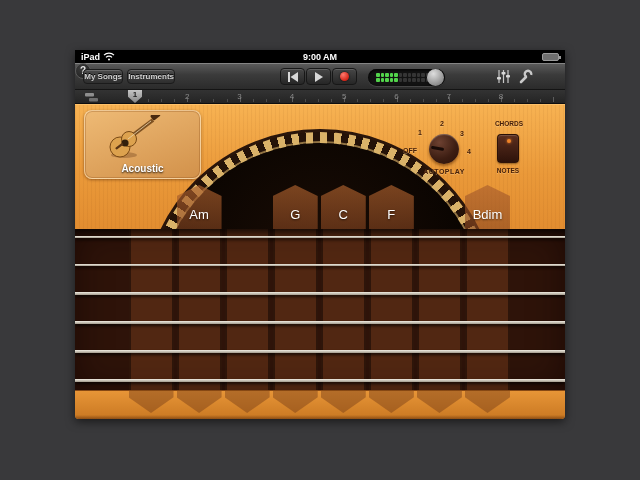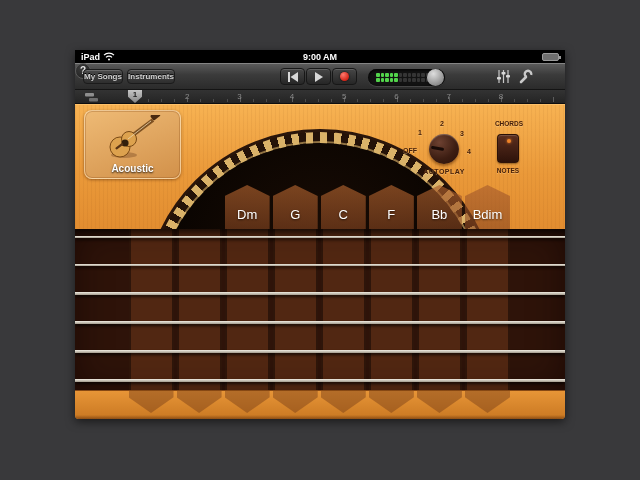--- a/index.html
+++ b/index.html
@@ -17,21 +17,21 @@
   .batt { width:17px; height:8px; border:1px solid #9a9a9a; border-radius:2px; position:relative; background:#6e6e6e; }
   .batt::after { content:""; position:absolute; right:-3px; top:2px; width:2px; height:3px; background:#9a9a9a; }
 
   
   .toolbar { position:relative; height:27px;
              background:linear-gradient(180deg,#5d5d5d,#3b3b3b 45%,#2b2b2b);
              border-bottom:1px solid #141414; box-shadow:inset 0 1px 0 rgba(255,255,255,0.25); }
   .tb-btn { position:absolute; top:6px; height:15px; border:1px solid #1b1b1b; border-radius:4px;
             background:linear-gradient(#4a4a4a,#2e2e2e); color:#cfcfcf; font-size:8px; font-weight:bold;
             font-family:"Liberation Sans", sans-serif;
-            box-shadow:inset 0 1px 0 rgba(255,255,255,0.18); text-shadow:0 -1px 0 #000; }
+            box-shadow:inset 0 1px 0 rgba(255,255,255,0.18); text-shadow:0 -1px 0 #000;text-align:right; }
   .btn-mysongs { left:8px; width:40px; }
   .btn-instruments { left:52px; width:48px; }
   .tp-btn { position:absolute; top:5px; width:25px; height:17px; border:1px solid #171717; border-radius:4px;
             background:linear-gradient(#464646,#262626); box-shadow:inset 0 1px 0 rgba(255,255,255,0.15);
             display:flex; align-items:center; justify-content:center; }
   .tp-rewind { left:205px; } .tp-play { left:231px; } .tp-record { left:257px; }
   .play-tri { width:0; height:0; border-left:8px solid #d8d8d8; border-top:5px solid transparent; border-bottom:5px solid transparent; }
   .rec-dot { width:9px; height:9px; border-radius:50%; background:radial-gradient(circle at 35% 30%,#ff7a6e,#d32417 70%);
              box-shadow:0 0 2px #000; }
   .meter { position:absolute; left:293px; top:6px; width:77px; height:17px; border-radius:9px;
@@ -67,21 +67,21 @@
               border-top:1px solid #ffc169; }
   .wood-top::before { content:""; position:absolute; inset:0;
               background:repeating-linear-gradient(90deg, rgba(120,60,10,0.07) 0 1px, transparent 1px 4px); }
   .rosette { position:absolute; left:68px; top:24px; width:354px; height:354px; border-radius:50%;
              border:3px solid #2a150a;
              background:repeating-conic-gradient(#dab269 0deg 2.4deg, #241208 2.4deg 4.8deg); }
   .hole { position:absolute; inset:11px; border-radius:50%;
           background:radial-gradient(circle at 50% 35%, #1b0d05, #050200 70%);
           box-shadow:0 0 0 2px rgba(216,178,105,0.6); }
 
-  .inst-card { position:absolute; left:9px; top:5px; width:97px; height:69px; border-radius:8px;
+  .inst-card { position:absolute; left:9px; top:5px; width:117px; height:69px; border-radius:8px;
                background:linear-gradient(160deg,#eeba75,#d2914a);
                border:1px solid rgba(255,235,200,0.55);
                box-shadow:0 1px 3px rgba(60,20,0,0.45), inset 0 0 0 1px rgba(120,60,10,0.25); }
   .inst-card .label { position:absolute; bottom:4px; left:0; right:0; text-align:center;
                color:#fff; font-size:10px; font-weight:bold; text-shadow:0 1px 2px rgba(0,0,0,0.9); }
   .inst-card svg { position:absolute; left:18px; top:4px; }
 
   .ap-label { position:absolute; font-size:7px; font-weight:bold; color:#47210a;
               text-shadow:0 1px 0 rgba(255,220,170,0.35); transform:translate(-50%,-50%); }
   .ap-title { letter-spacing:0.5px; }
@@ -286,34 +286,31 @@
         <span class="ap-label" style="left:394px; top:46px;">4</span>
         <div class="knob"></div>
         <span class="ap-label ap-title" style="left:369px; top:66px;">AUTOPLAY</span>
 
         <span class="sw-label" style="left:434px; top:15px;">CHORDS</span>
         <div class="mode-switch"></div>
         <span class="sw-label" style="left:433px; top:62px;">NOTES</span>
       </div>
 
       <div class="chord-row" id="chord-row">
-          <div class="chord-strip" style="left: 149.64px;">
-            <span>Dm</span>
+          <div class="chord-strip" style="left: 101.57px;">
+            <span>Am</span>
           </div>
           <div class="chord-strip" style="left: 197.71px;">
             <span>G</span>
           </div>
           <div class="chord-strip" style="left: 245.78px;">
             <span>C</span>
           </div>
           <div class="chord-strip" style="left: 293.85px;">
             <span>F</span>
-          </div>
-          <div class="chord-strip" style="left: 341.92px;">
-            <span>Bb</span>
           </div>
           <div class="chord-strip" style="left: 389.99px;">
             <span>Bdim</span>
           </div>
         </div>
 
       <div class="fretboard">
         <div id="fret-columns">
             <div class="fret-col" style="left: 53.5px;"></div>
             <div class="fret-col" style="left: 101.57px;"></div>

